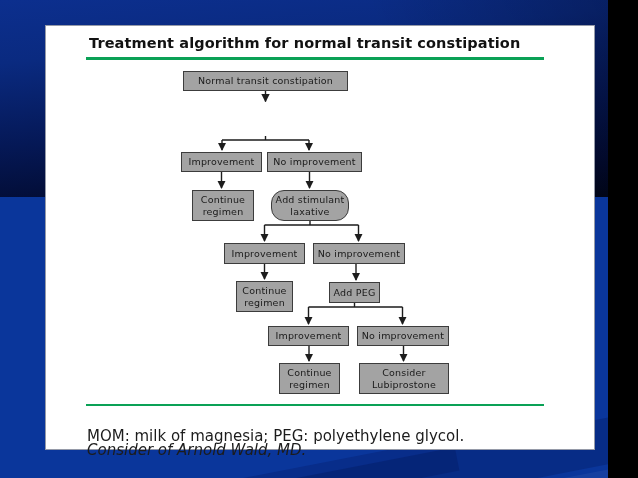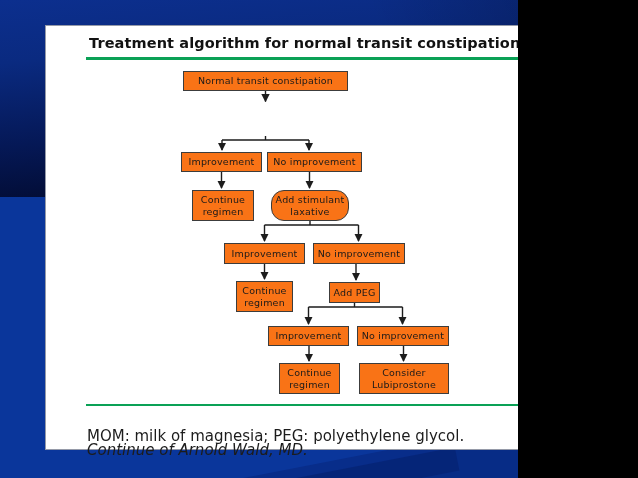--- a/index.html
+++ b/index.html
@@ -1,20 +1,20 @@
 <!DOCTYPE html>
 <html><head>
 <meta charset="utf-8">
 <style>
   html, body { margin: 0; padding: 0; background: #000; }
   * { box-sizing: border-box; }
 
   .slide {
     position: relative;
-    width: 518px; height: 478px;
+    width: 608px; height: 478px;
     overflow: hidden;
     font-family: "DejaVu Sans", "Liberation Sans", sans-serif;
   }
 
   
   .bg-top {
     position: absolute; left: 0; top: 0; width: 638px; height: 197px;
     background: linear-gradient(175deg, #0c2f8e 0%, #0a2a80 25%, #051856 58%, #020b30 85%, #010617 100%);
   }
   .bg-top::after {
@@ -57,21 +57,21 @@
   .footnotes {
     position: absolute; left: 41px; top: 404px; width: 470px;
     font-size: 15px; line-height: 13.5px; color: #1c1c1c;
   }
   .footnote-credit { font-style: italic; }
 
   .connectors { position: absolute; left: 0; top: 0; width: 550px; height: 425px; }
 
   .node {
     position: absolute;
-    background: #f97316;
+    background: #a3a3a3;
     border: 1.3px solid #3c3c3c;
     display: flex; align-items: center; justify-content: center;
     text-align: center;
     font-size: 9.5px; line-height: 12px; color: #1a1a1a;
     letter-spacing: 0.2px;
     white-space: pre-line;
   }
 </style>
 </head>
 <body>
@@ -137,17 +137,17 @@
     <div class="node" style="left:222px; top:300px; width:81px;  height:20px;">Improvement</div>
     <div class="node" style="left:311px; top:300px; width:92px;  height:20px;">No improvement</div>
     <div class="node" style="left:233px; top:337px; width:61px;  height:31px;">Continue
 regimen</div>
     <div class="node" style="left:313px; top:337px; width:90px;  height:31px;">Consider
 Lubiprostone</div>
 
     <div class="rule rule-footer"></div>
     <div class="footnotes">
       <div class="footnote-abbrev">MOM: milk of magnesia; PEG: polyethylene glycol.</div>
-      <div class="footnote-credit">Continue of Arnold Wald, MD.</div>
+      <div class="footnote-credit">Consider of Arnold Wald, MD.</div>
     </div>
 
   </div>
 </div>
 
 </body></html>

